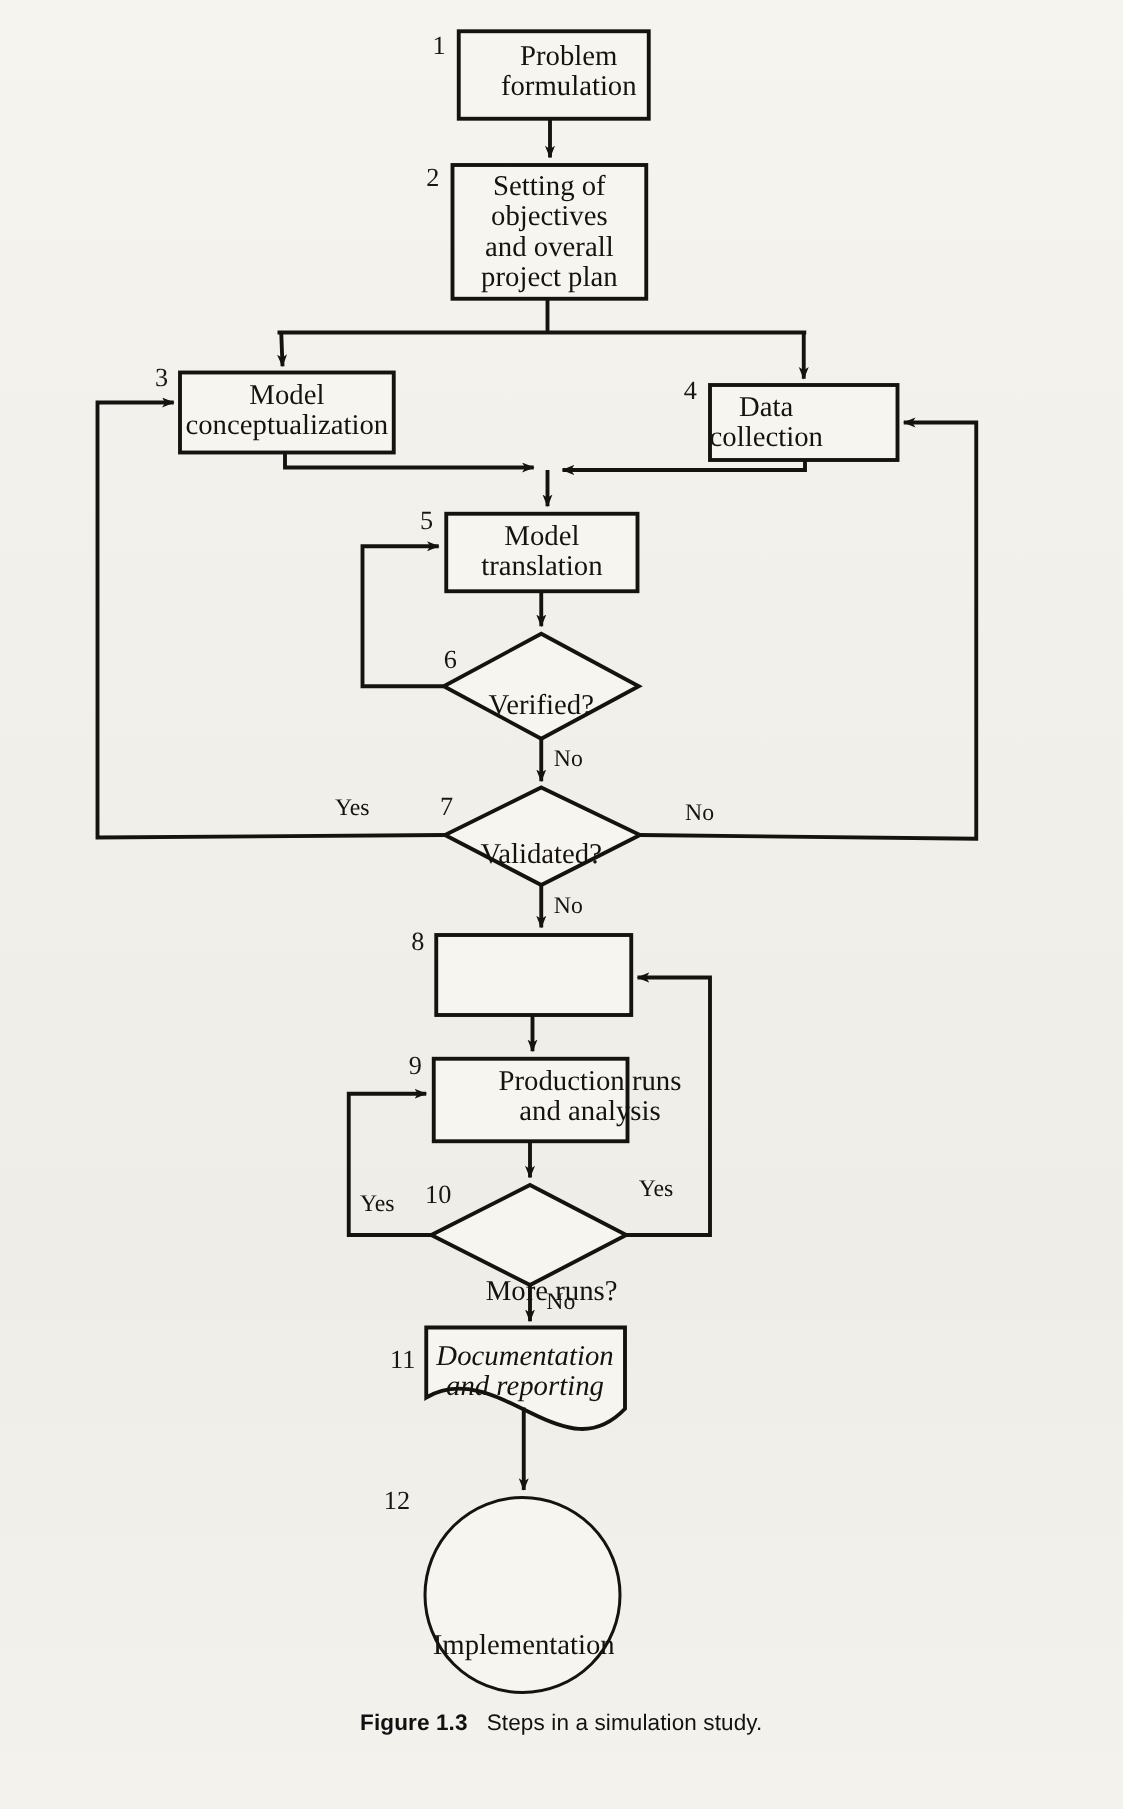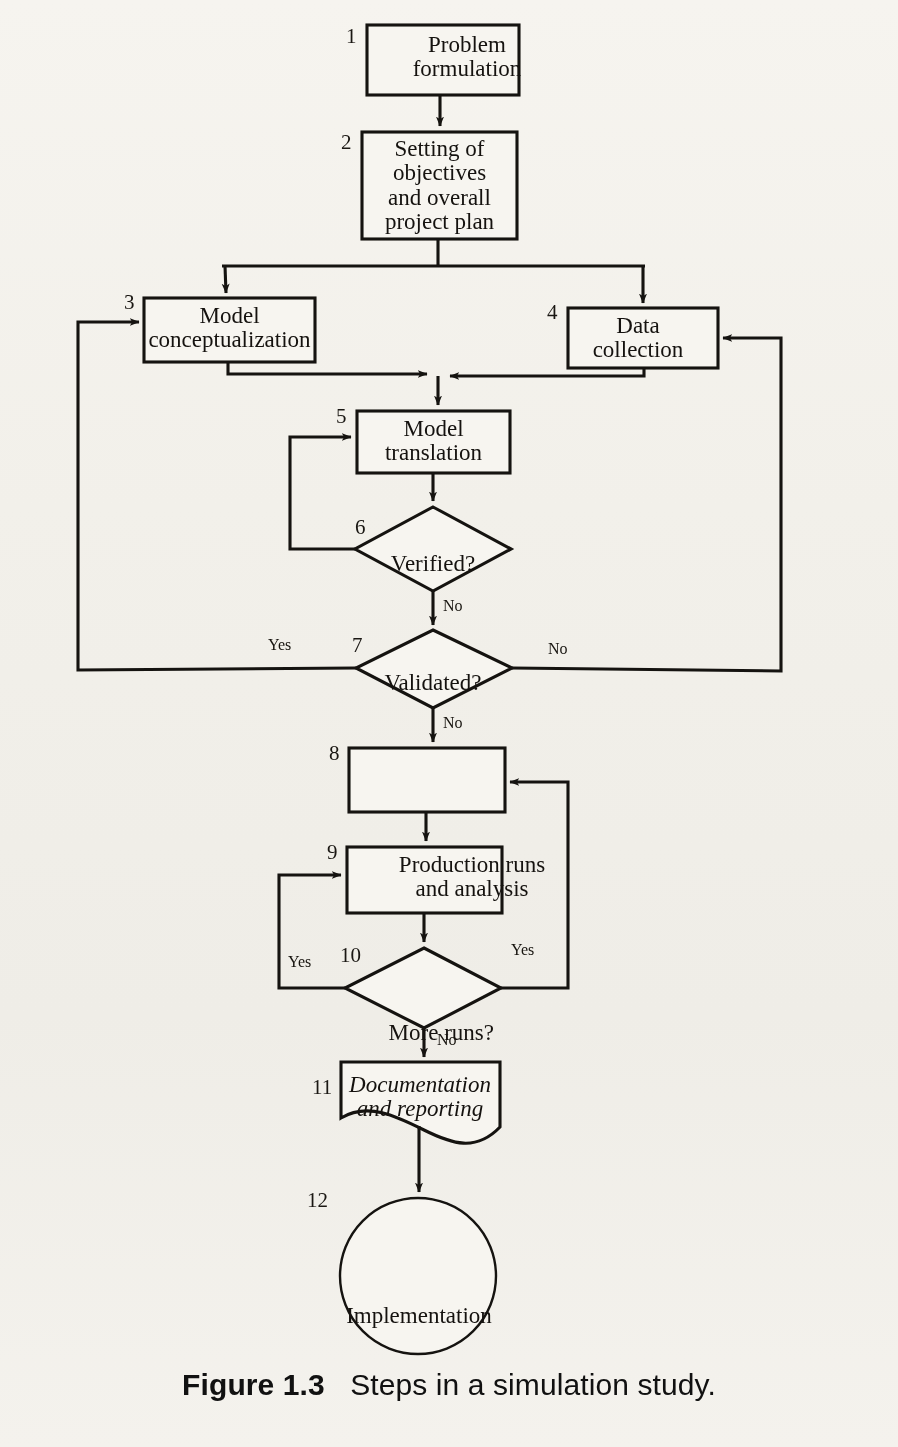--- a/index.html
+++ b/index.html
@@ -30,30 +30,30 @@
   }
   .stepnum{
     position:absolute;
     font-family:"Liberation Serif", serif;
     font-size:21px;
     color:#1a1713;
   }
   .edgelabel{
     position:absolute;
     font-family:"Liberation Serif", serif;
-    font-size:16px;
+    font-size:19px;
     color:#17140f;
   }
   .caption{
     position:absolute;
     left:0;width:898px;
     top:1368px;
     text-align:center;
     font-family:"Liberation Sans", sans-serif;
-    font-size:30px;
+    font-size:18px;
     color:#111;
     letter-spacing:0.1px;
   }
   .caption .cap-fig{font-weight:bold;}
   .caption .cap-txt{font-weight:normal;}
   .boxtext{font-size:23px;}
   .diatext{font-size:23px;margin-top:15px;}
   .circtext{font-size:23px;}
 </style>
 </head>
@@ -126,29 +126,29 @@
       <path d="M341,1062 L500,1062 L500,1127
                C476,1152 452,1144 424,1130
                C396,1116 368,1102 341,1118 Z" fill="#f7f5f0"></path>
 
       <path d="M419,1126 L419,1192" marker-end="url(#ah)"></path>
 
       <circle cx="418" cy="1276" r="78" fill="#f7f5f0" stroke-width="2.4"></circle>
     </g>
   </svg>
 
-  <div class="nodelabel boxtext" style="left:367px;top:33px;width:176px;margin-left:12px;">Problem
+  <div class="nodelabel boxtext" style="left:367px;top:33px;width:176px;">Problem
 formulation</div>
   <div class="nodelabel boxtext" style="left:362px;top:137px;width:155px;">Setting of
 objectives
 and overall
 project plan</div>
   <div class="nodelabel boxtext" style="left:140px;top:304px;width:179px;">Model
 conceptualization</div>
-  <div class="nodelabel boxtext" style="left:568px;top:314px;width:140px;">Data
+  <div class="nodelabel boxtext" style="left:543px;top:314px;width:140px;">Data
 collection</div>
   <div class="nodelabel boxtext" style="left:357px;top:417px;width:153px;">Model
 translation</div>
   <div class="nodelabel diatext" style="left:363px;top:537px;width:140px;">Verified?</div>
   <div class="nodelabel diatext" style="left:362px;top:656px;width:142px;">Validated?</div>
   <div class="nodelabel boxtext" style="left:344px;top:853px;width:160px;margin-left:48px;">Production runs
 and analysis</div>
   <div class="nodelabel diatext" style="left:354px;top:1006px;width:140px;text-align:right;">More runs?</div>
   <div class="nodelabel boxtext" style="left:338px;top:1073px;width:164px;font-style:italic;">Documentation
 and reporting</div>

